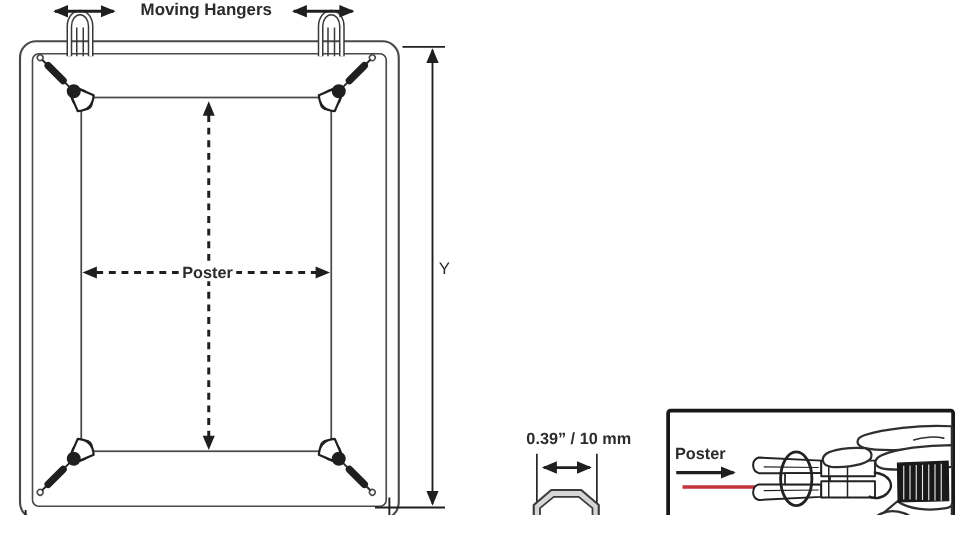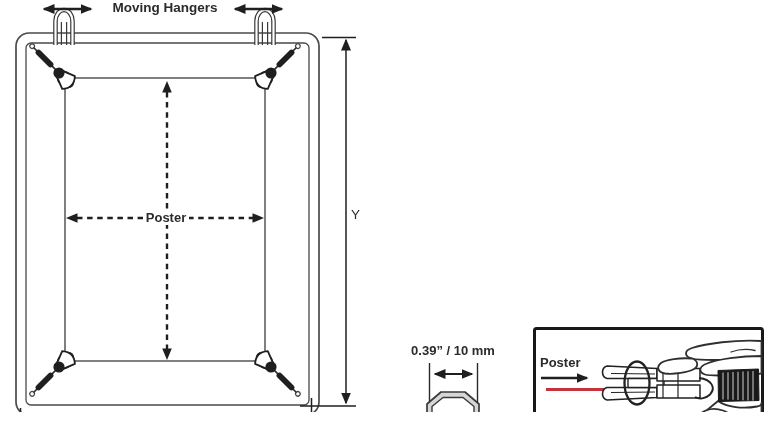--- a/index.html
+++ b/index.html
@@ -7,21 +7,21 @@
     position:relative;width:768px;height:412px;background:#ffffff;overflow:hidden;
     font-family:"Liberation Sans","DejaVu Sans",sans-serif;color:#2b2b2b;
   }
   #art{position:absolute;left:0;top:0;}
   .lbl{position:absolute;font-weight:600;color:#2b2b2b;white-space:nowrap;}
   .lbl.center{text-align:center;}
   #moving-hangers-label{left:103px;top:0px;width:124px;font-size:13.5px;}
   #poster-dim-label{left:143px;top:210px;width:46px;font-size:13px;background:#ffffff;}
   #y-dim-label{left:351px;top:207px;font-size:13.5px;font-weight:500;}
   #x-dim-label{left:137px;top:411px;width:60px;font-size:13.5px;font-weight:500;}
-  #tube-dia-label{left:403px;top:343px;width:100px;font-size:13px;text-align:center;}
+  #tube-dia-label{left:413px;top:343px;width:100px;font-size:13px;text-align:center;}
   #insert-poster-label{left:540px;top:355px;font-size:13px;}
 </style>
 </head>
 <body>
 
 <div id="canvas">
 
   <svg id="art" width="768" height="447" viewBox="0 0 768 447">
     <defs>
       <marker id="mArr" viewBox="0 0 12 10" refX="10.5" refY="5" markerWidth="12" markerHeight="10" markerUnits="userSpaceOnUse" orient="auto-start-reverse">

